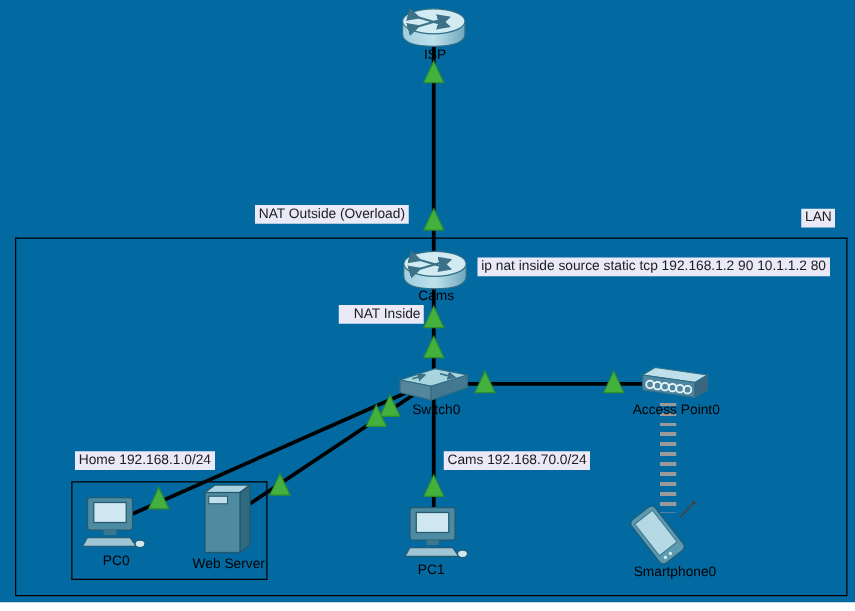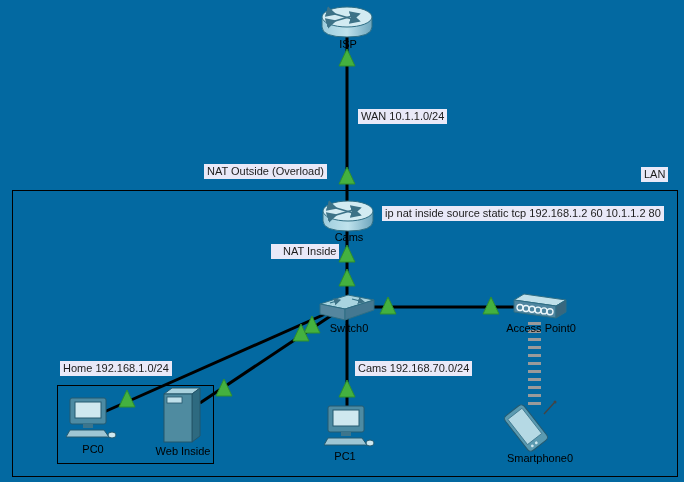--- a/index.html
+++ b/index.html
@@ -137,21 +137,21 @@
   <div class="dlabel" style="left:80px;top:443px;width:26px;">PC0</div>
 
   <div class="device" style="left:162px;top:386px;">
     <svg width="40" height="58" viewBox="0 0 40 58">
       <polygon points="2,8 10,2 38,2 30,8" fill="#a9d2de" stroke="#25566b" stroke-width="1"></polygon>
       <polygon points="30,8 38,2 38,50 30,56" fill="#2e6a80" stroke="#25566b" stroke-width="1"></polygon>
       <rect x="2" y="8" width="28" height="48" fill="#4f8ba0" stroke="#25566b" stroke-width="1"></rect>
       <rect x="5" y="11" width="15" height="6" fill="#bfe0ea" stroke="#25566b" stroke-width="0.8"></rect>
     </svg>
   </div>
-  <div class="dlabel" style="left:152px;top:445px;width:62px;">Web Inside</div>
+  <div class="dlabel" style="left:152px;top:445px;width:62px;">Web Server</div>
 
   <div class="device" style="left:324px;top:404px;">
     <svg width="52" height="46" viewBox="0 0 52 46">
       <rect x="4" y="2" width="36" height="26" rx="2" fill="#4d8ba3" stroke="#255a70" stroke-width="1"></rect>
       <rect x="9" y="6" width="26" height="16" fill="#cfe8ef" stroke="#255a70" stroke-width="1"></rect>
       <rect x="17" y="28" width="10" height="4" fill="#3c758c"></rect>
       <polygon points="4,34 38,34 43,41 0,41" fill="#9fc6d4" stroke="#255a70" stroke-width="1"></polygon>
       <ellipse cx="46" cy="39" rx="4" ry="3" fill="#cfe8ef" stroke="#255a70" stroke-width="1"></ellipse>
     </svg>
   </div>
@@ -164,21 +164,20 @@
         <rect x="17" y="12" width="18" height="32" fill="#b5d9e4" stroke="#3c758c" stroke-width="0.8"></rect>
         <circle cx="20" cy="48" r="1.4" fill="#cfe8ef"></circle>
           <circle cx="25" cy="48" r="1.4" fill="#cfe8ef"></circle>
       </g>
       <line x1="44" y1="16" x2="54" y2="5" stroke="#444" stroke-width="1.4"></line>
       <circle cx="55" cy="4" r="1.5" fill="#444"></circle>
     </svg>
   </div>
   <div class="dlabel" style="left:501px;top:452px;width:72px;text-align:right;">Smartphone0</div>
 
-  <div class="ann" style="left:358px;top:109px;">WAN 10.1.1.0/24</div>
   <div class="ann" style="left:204px;top:164px;">NAT Outside (Overload)</div>
   <div class="ann" style="left:641px;top:167px;">LAN</div>
-  <div class="ann" style="left:382px;top:206px;">ip nat inside source static tcp 192.168.1.2 60 10.1.1.2 80</div>
+  <div class="ann" style="left:382px;top:206px;">ip nat inside source static tcp 192.168.1.2 90 10.1.1.2 80</div>
   <div class="ann" style="left:271px;top:244px;padding-left:12px;">NAT Inside</div>
   <div class="ann" style="left:60px;top:361px;">Home 192.168.1.0/24</div>
   <div class="ann" style="left:355px;top:361px;">Cams 192.168.70.0/24</div>
 
 </div>
 
 </body></html>

